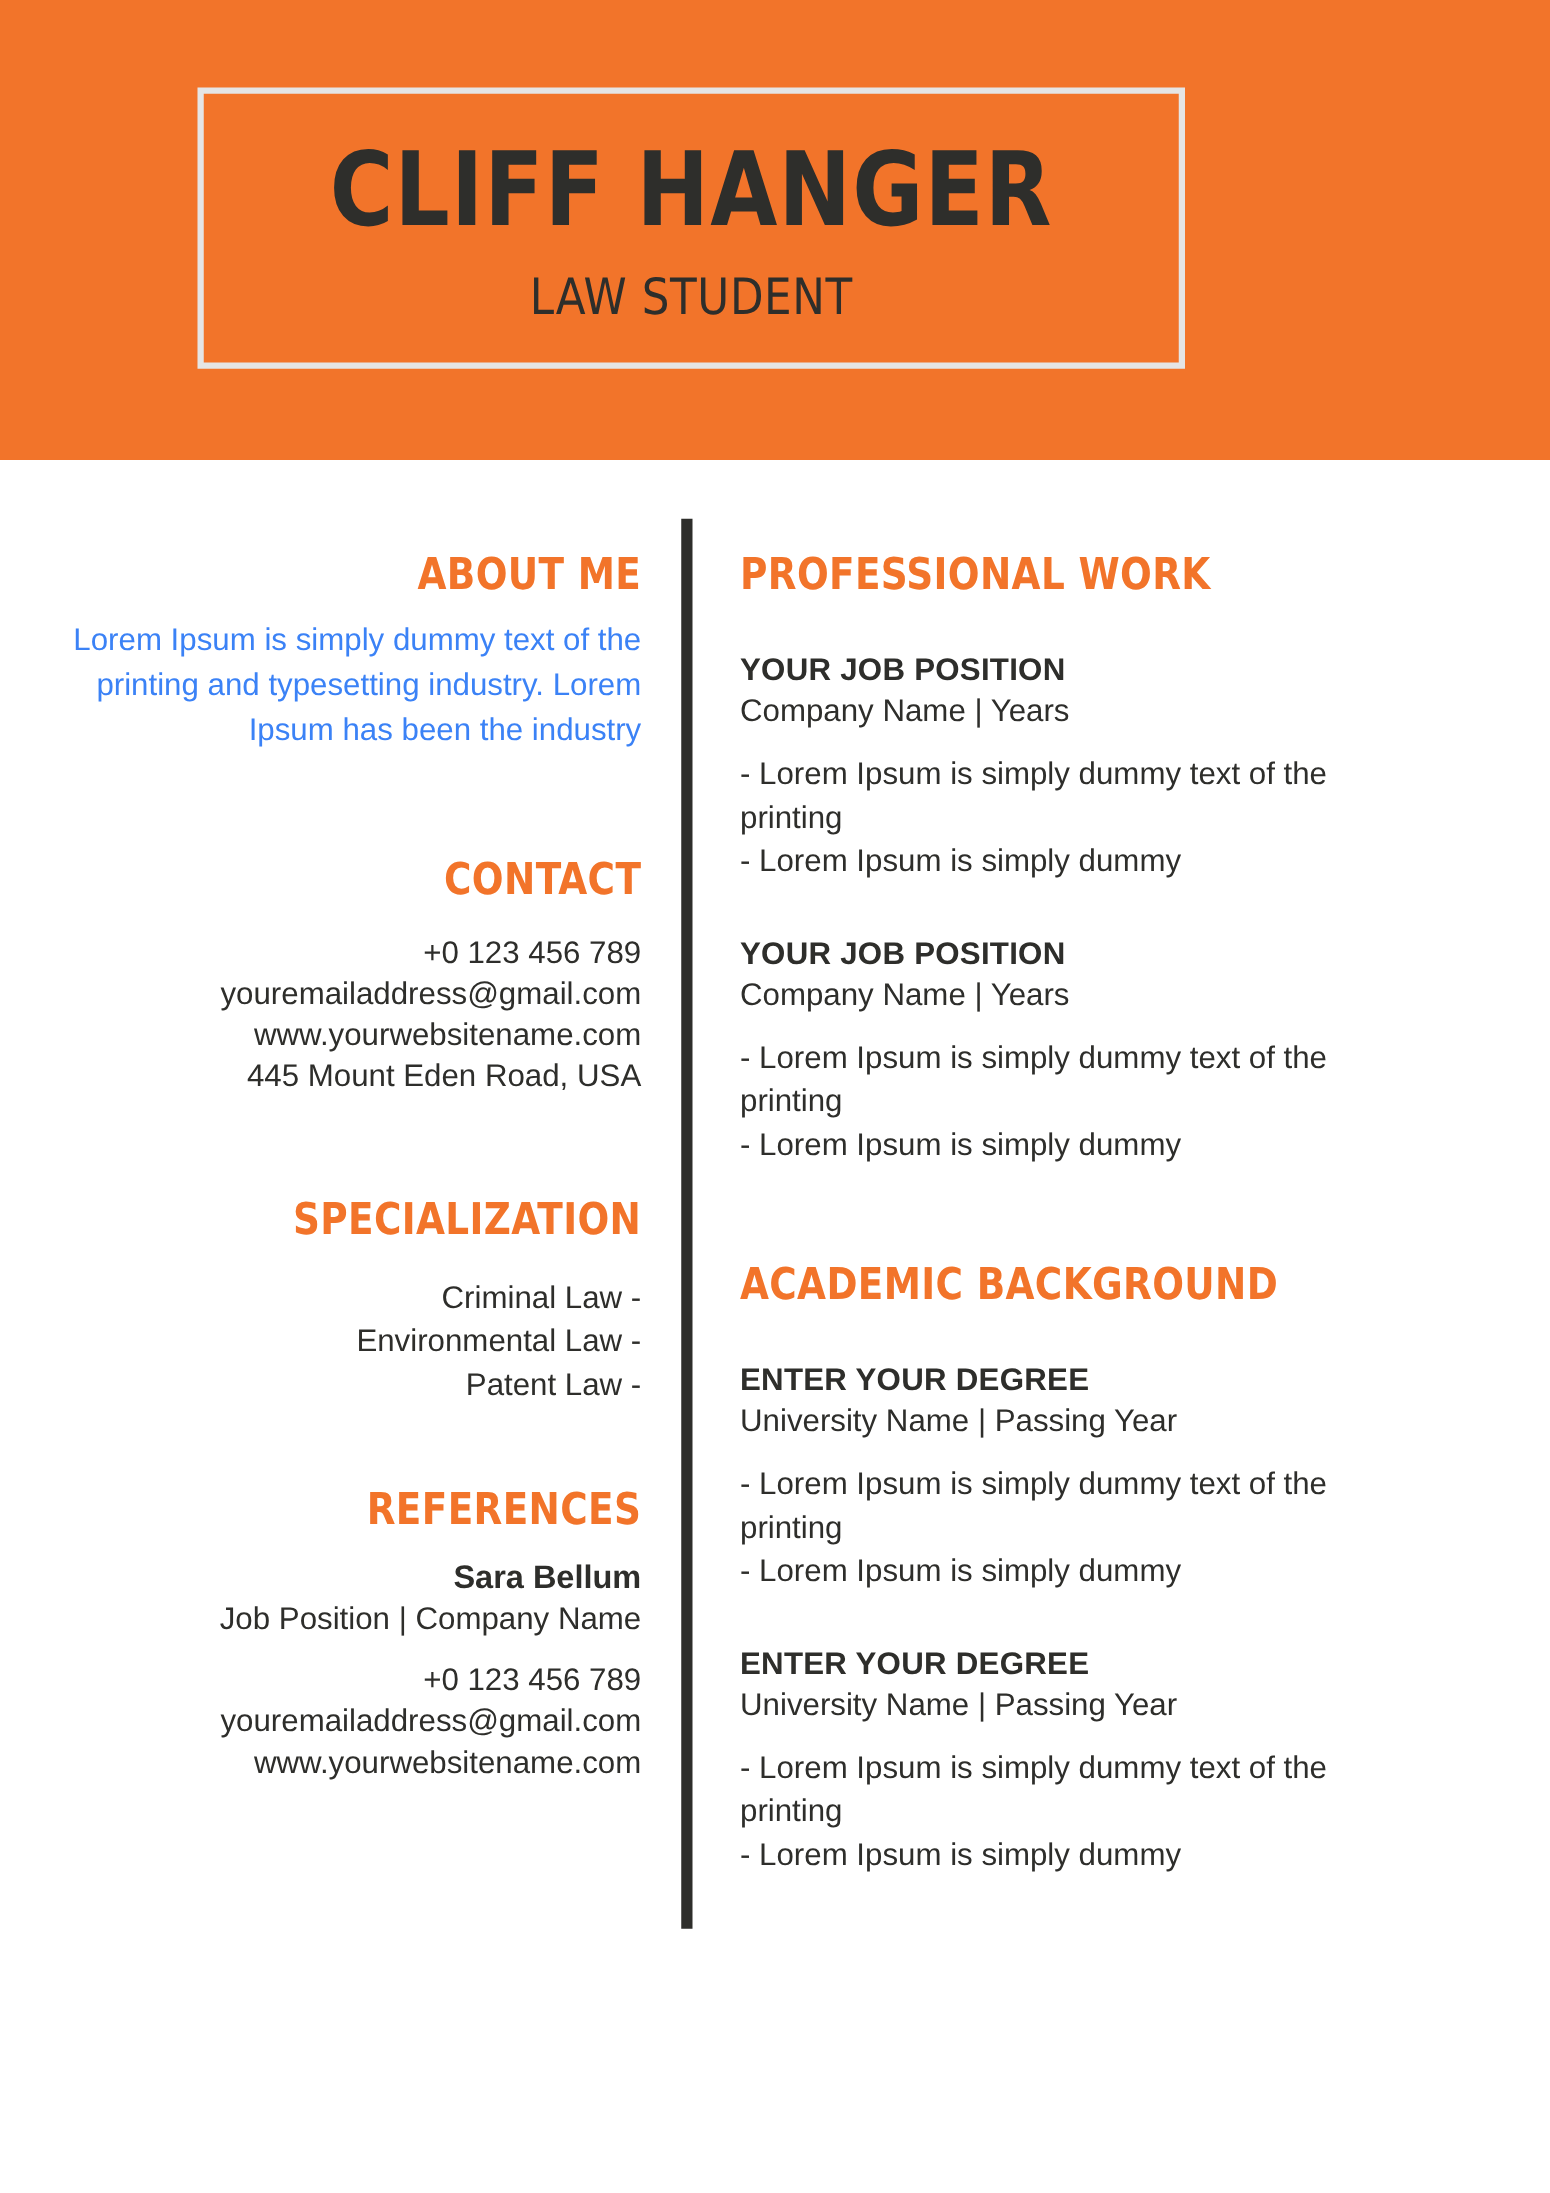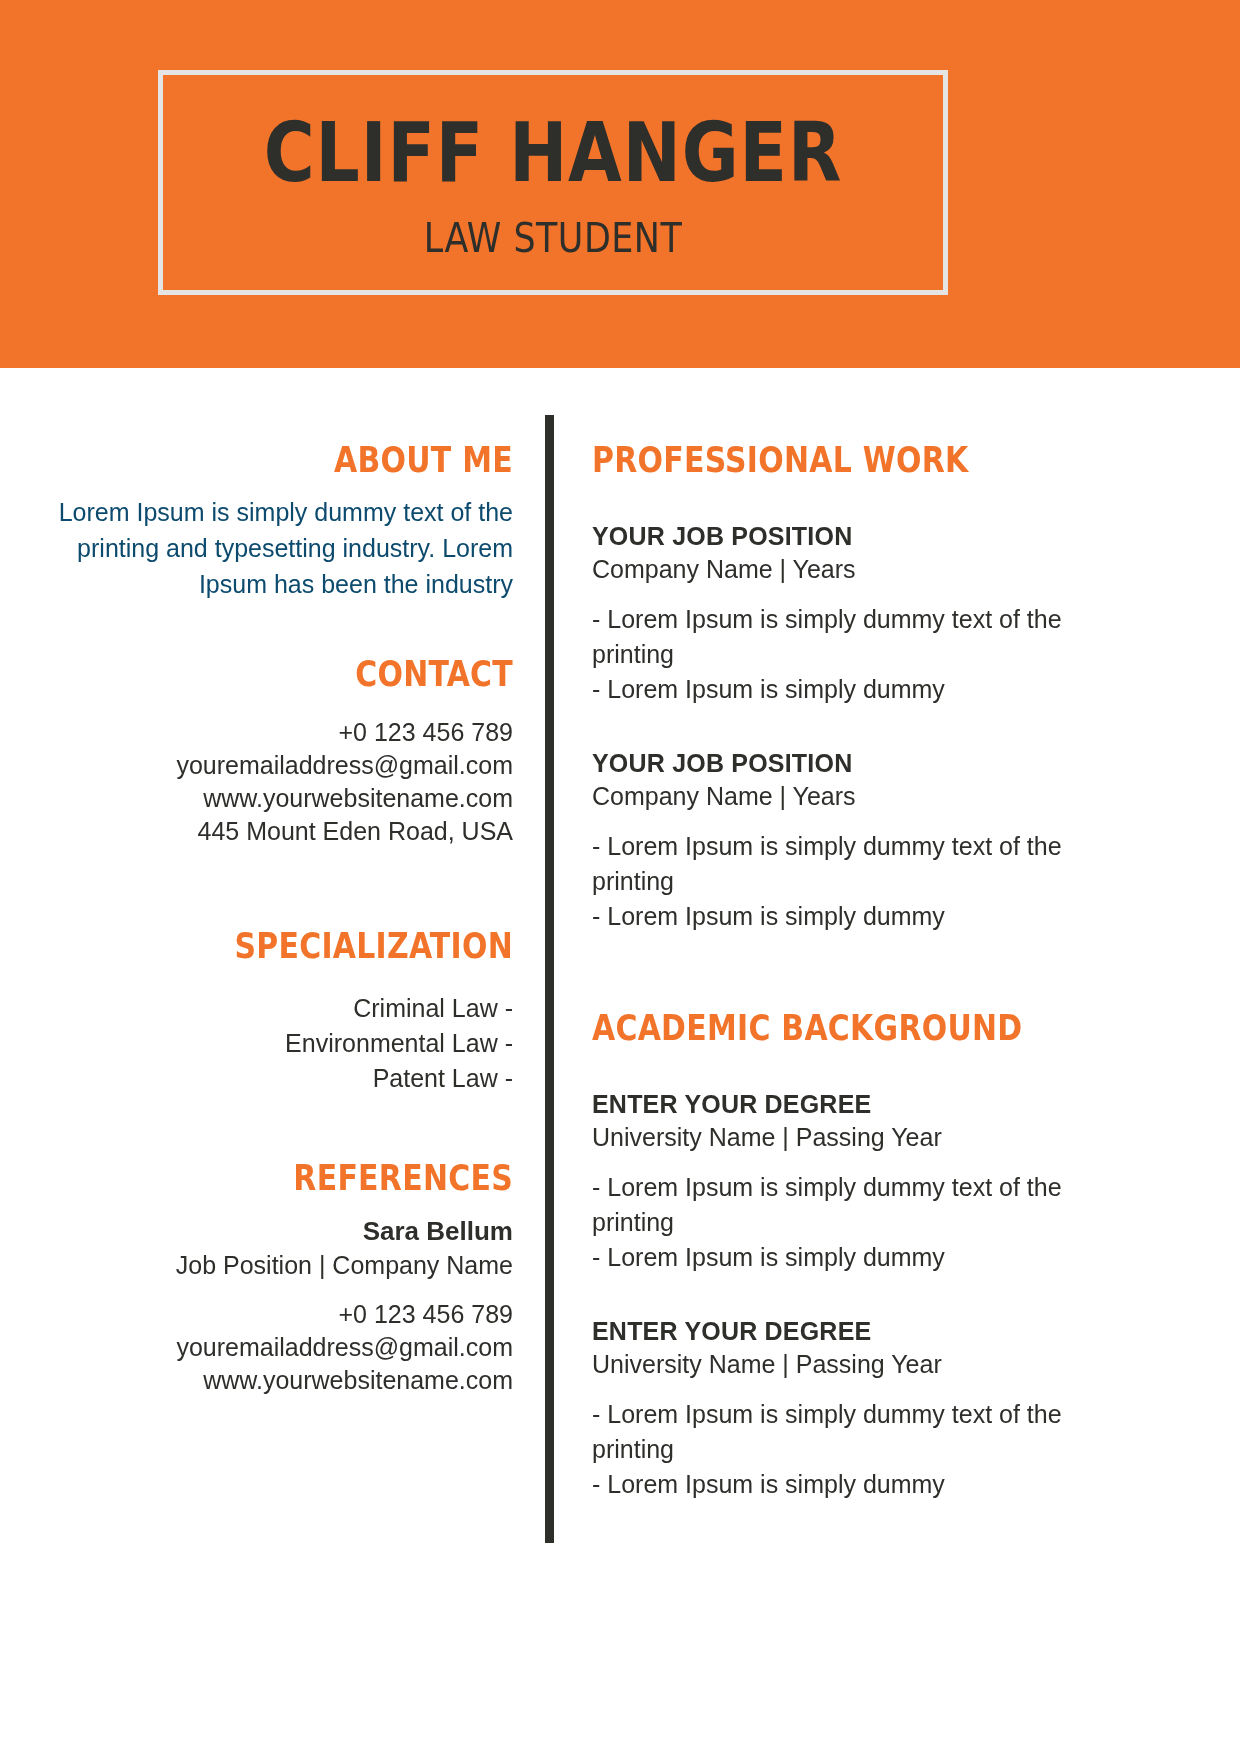--- a/index.html
+++ b/index.html
@@ -71,33 +71,33 @@
     transform:scaleX(0.95);
   }
   .col-left .sec-head{ transform-origin:right center; }
   .col-right .sec-head{ transform-origin:left center; }
 
   
   .body-txt{
     font-size:25px;
     line-height:36px;
     font-weight:400;
-    color:#0c4a6e;
+    color:#3b82f6;
   }
   .contact-line{
     font-size:25px;
     line-height:33px;
     font-weight:400;
   }
   .spec-line{
     font-size:25px;
     line-height:35px;
   }
   .s-about-txt{ margin-top:14px; }
-  .s-contact{ margin-top:52px; }
+  .s-contact{ margin-top:82px; }
   .s-contact-list{ margin-top:22px; }
   .s-spec{ margin-top:78px; }
   .s-spec-list{ margin-top:25px; }
   .s-ref{ margin-top:62px; }
   .s-ref-name{ margin-top:16px; }
 
   .ref-name{
     font-size:26px; line-height:34px; font-weight:700;
   }
   .ref-pos{

